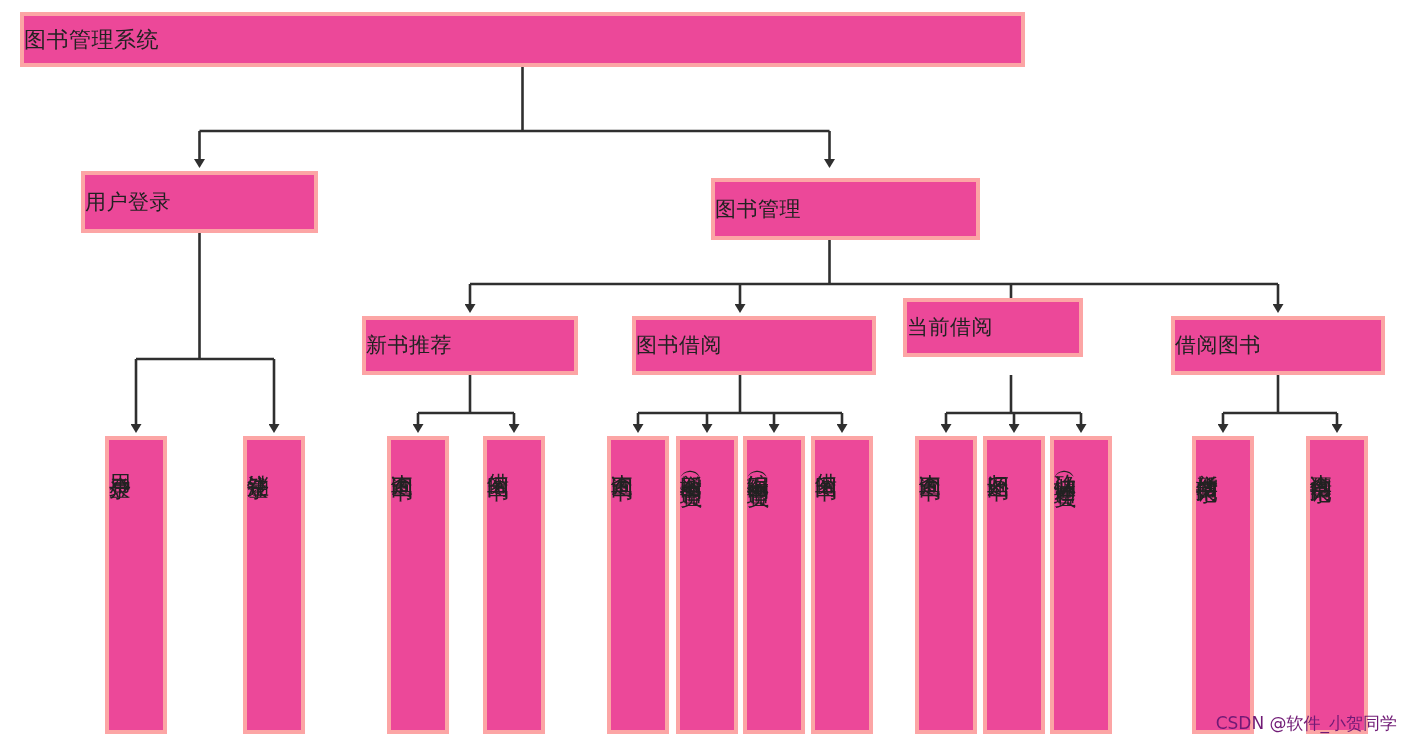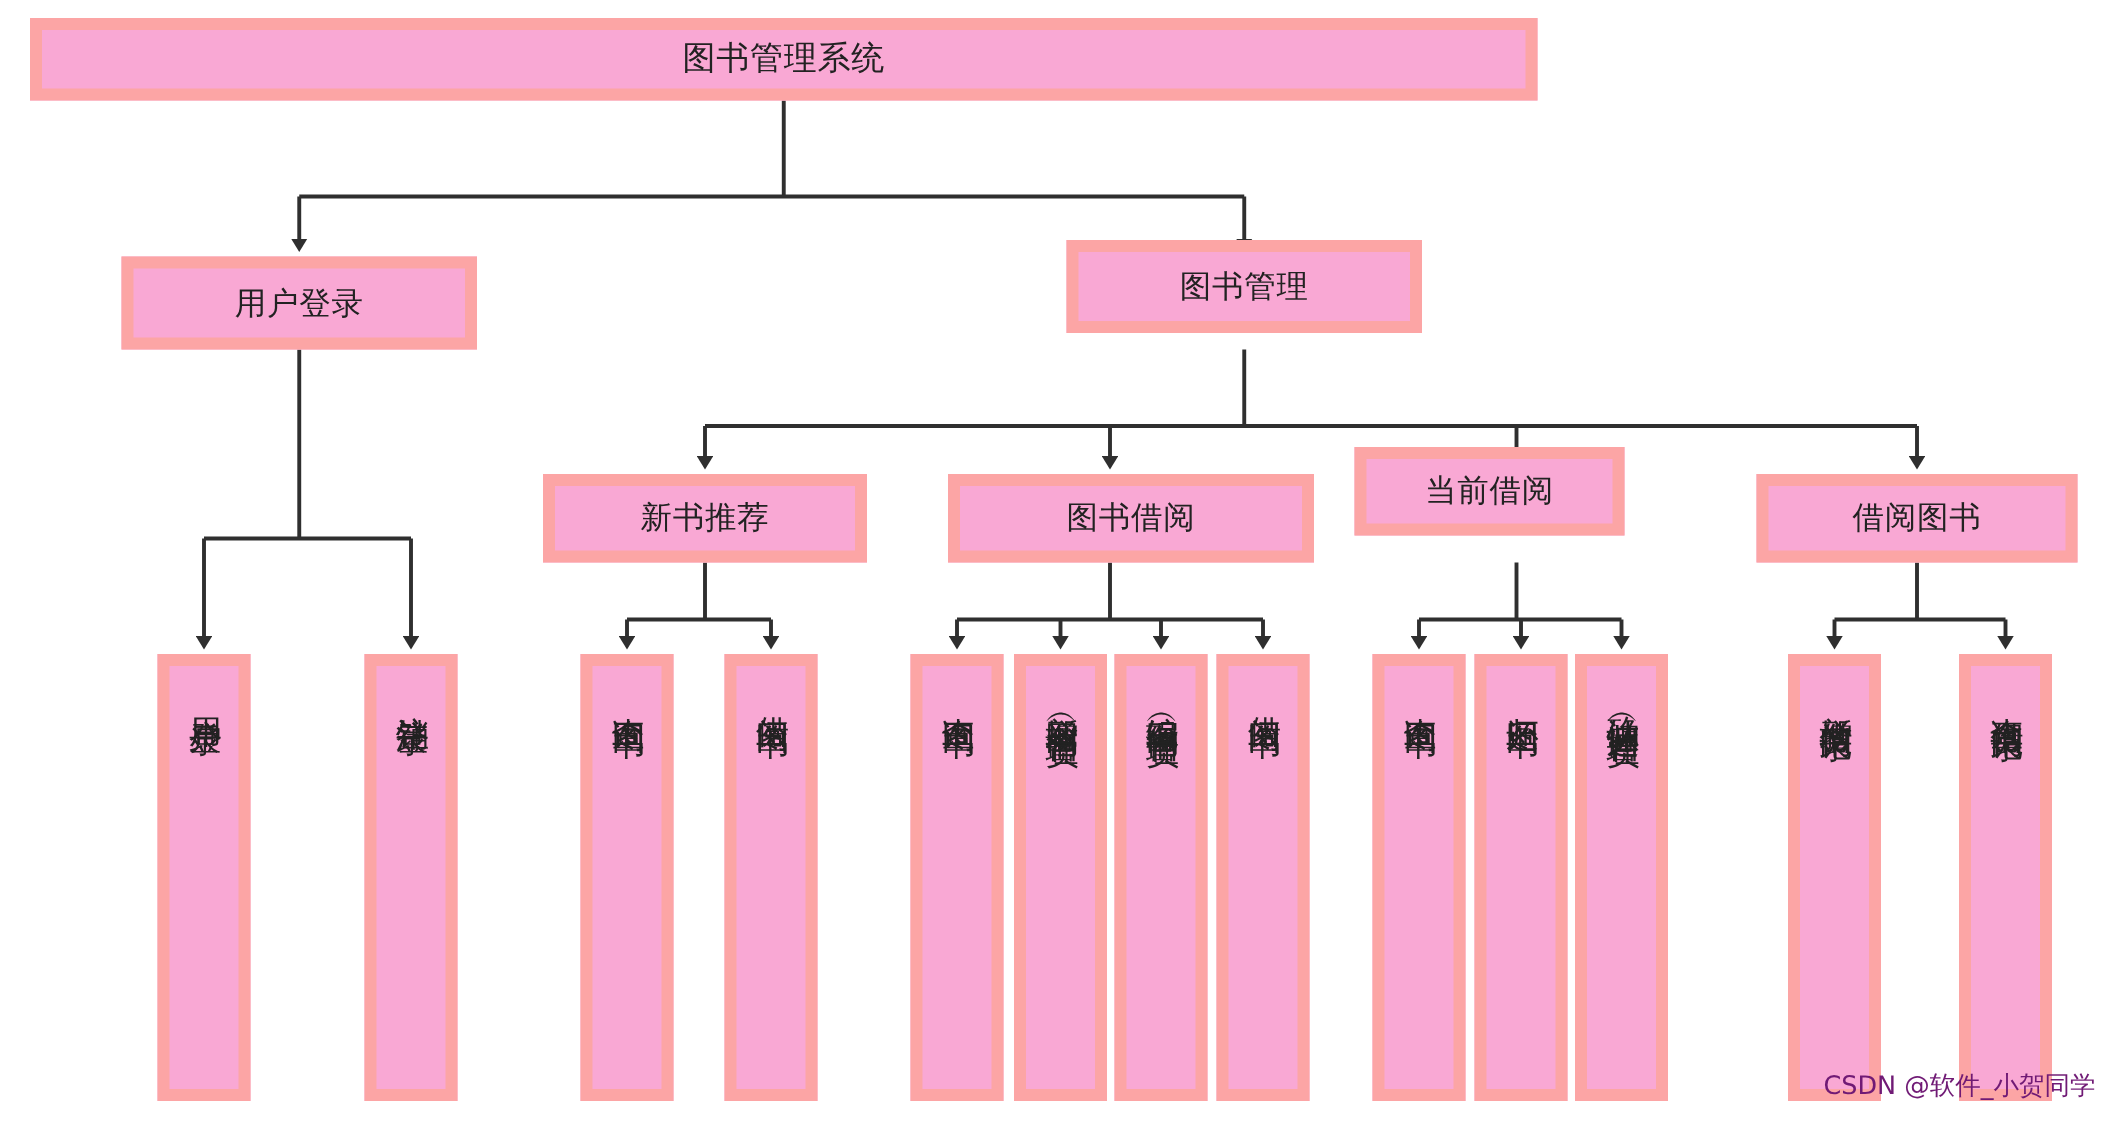--- a/index.html
+++ b/index.html
@@ -19,25 +19,25 @@
     position: absolute;
     left: 0;
     top: 0;
     width: 1405px;
     height: 747px;
     pointer-events: none;
   }
   .node {
     position: absolute;
     box-sizing: border-box;
-    background: #f9a8d4;
-    border: 8px solid #fca5a5;
+    background: #ec4899;
+    border: 4px solid #fca5a5;
     display: flex;
     align-items: center;
-    justify-content: center;
+    justify-content: flex-start;
     z-index: 3;
   }
   .node .label {
     color: #222222;
     line-height: 1.18;
     text-align: center;
     white-space: nowrap;
   }
   .node.horiz .label {
     font-size: 21px;
@@ -116,21 +116,21 @@
       </g>
   </svg>
 
   <div id="nodes">
       <div class="node horiz root" style="left: 20px; top: 12px; width: 1005px; height: 55px;">
         <span class="label">图书管理系统</span>
       </div>
       <div class="node horiz" style="left: 81px; top: 171px; width: 237px; height: 62px;">
         <span class="label">用户登录</span>
       </div>
-      <div class="node horiz" style="left: 711px; top: 160px; width: 237px; height: 62px;">
+      <div class="node horiz" style="left: 711px; top: 178px; width: 269px; height: 62px;">
         <span class="label">图书管理</span>
       </div>
       <div class="node horiz" style="left: 362px; top: 316px; width: 216px; height: 59px;">
         <span class="label">新书推荐</span>
       </div>
       <div class="node horiz" style="left: 632px; top: 316px; width: 244px; height: 59px;">
         <span class="label">图书借阅</span>
       </div>
       <div class="node horiz" style="left: 903px; top: 298px; width: 180px; height: 59px;">
         <span class="label">当前借阅</span>

